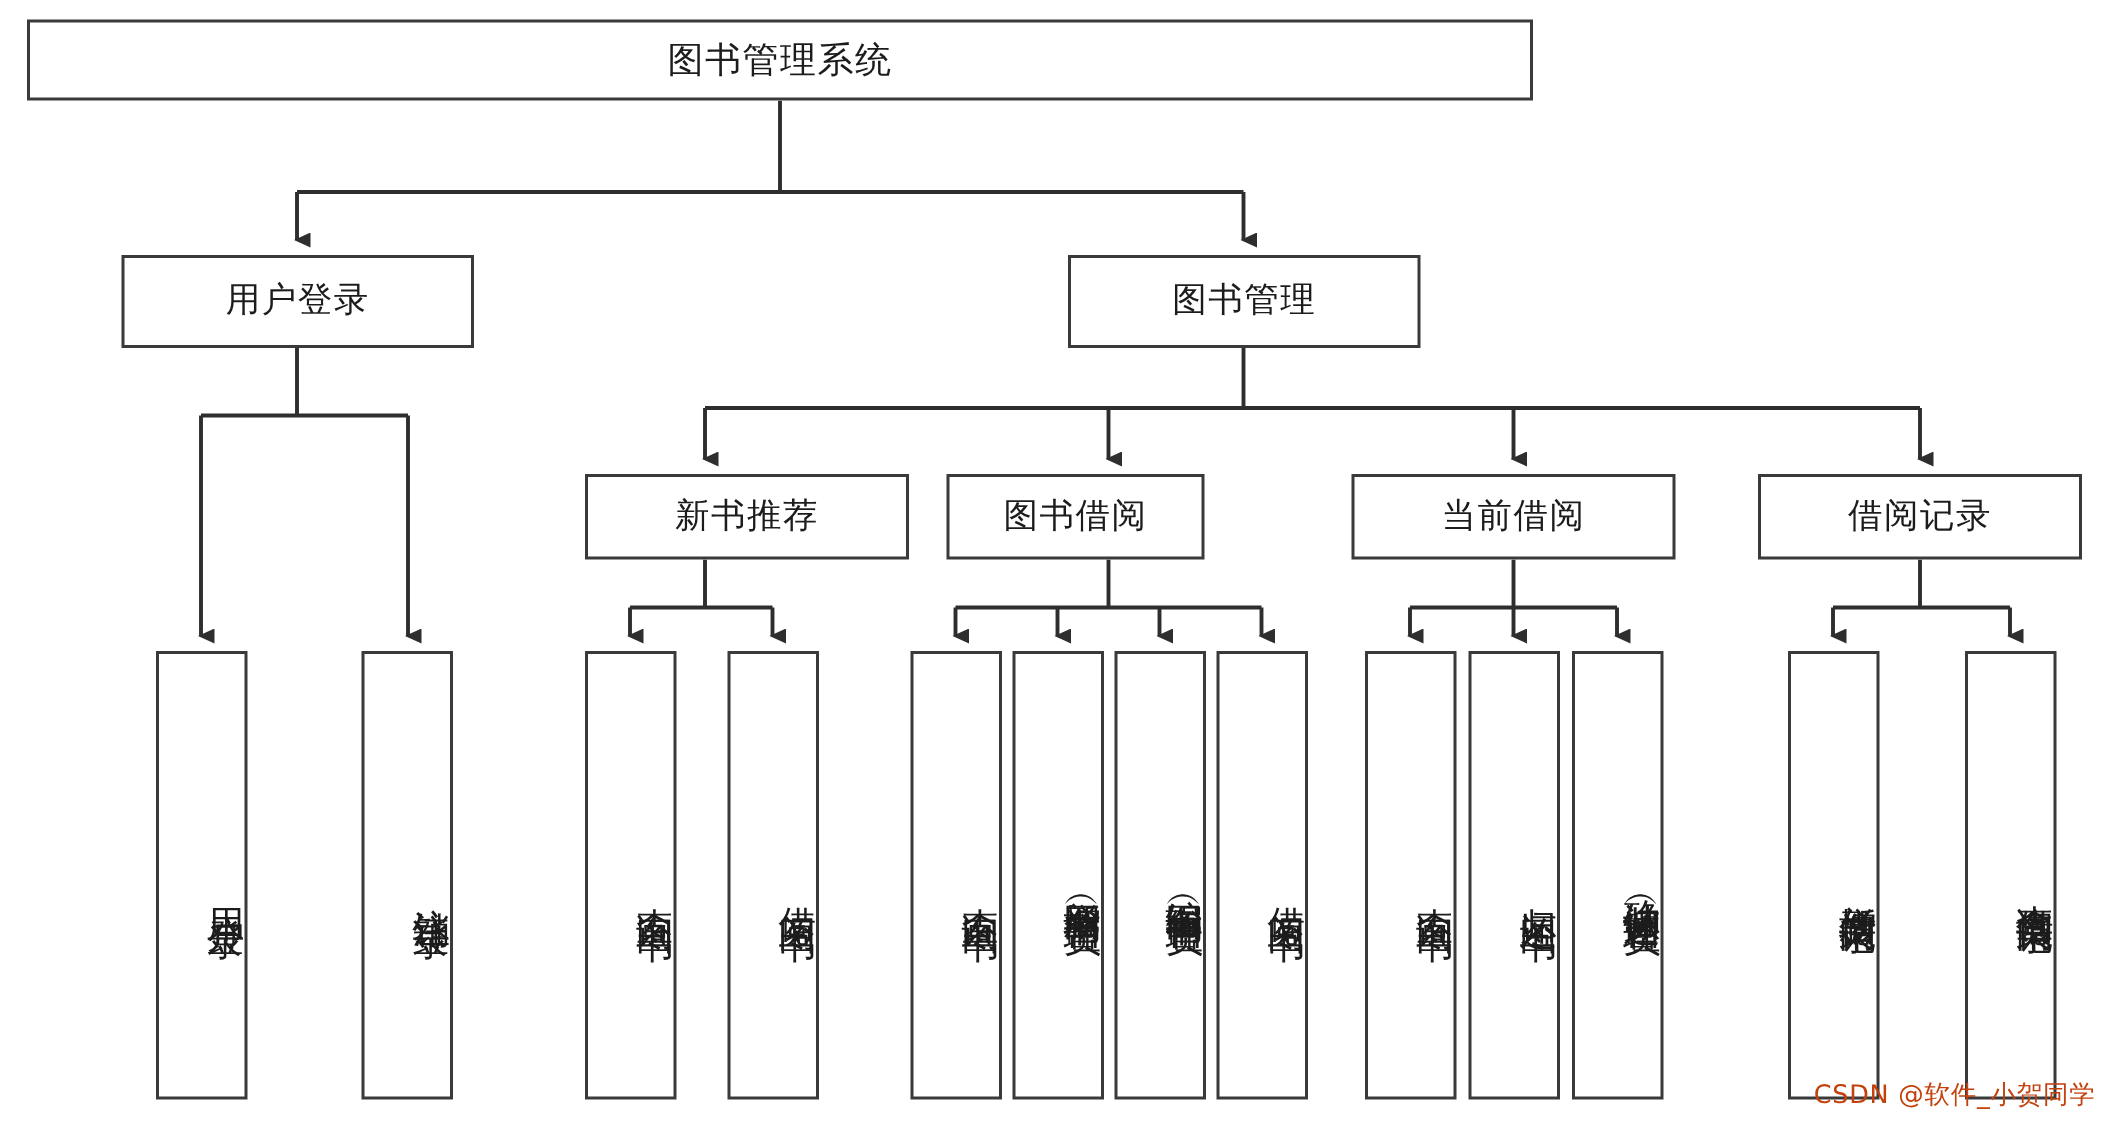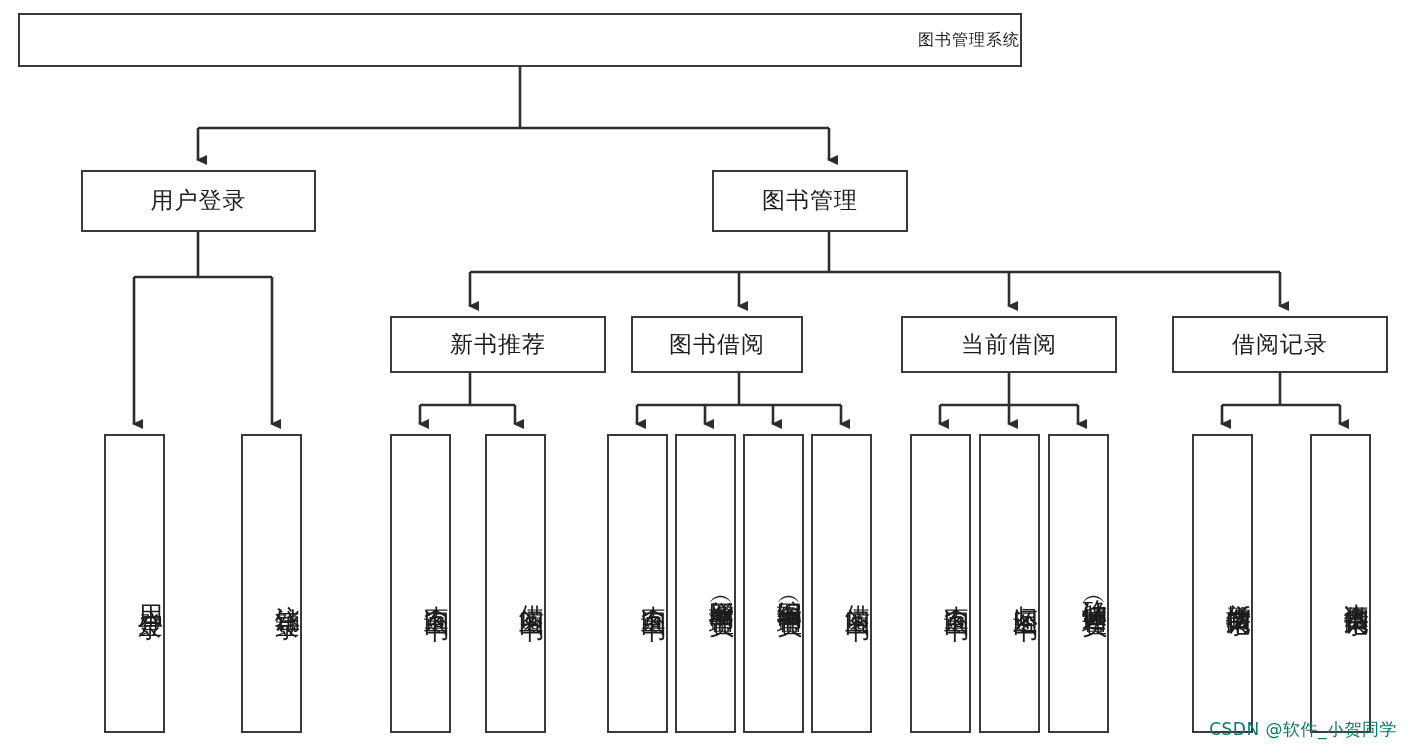--- a/index.html
+++ b/index.html
@@ -35,22 +35,21 @@
     align-items: center;
     justify-content: center;
     color: #1c1c1c;
   }
   .node.horiz {
     font-size: 23px;
     letter-spacing: 1px;
     line-height: 1.2;
   }
   .node.root {
-    font-size: 16px;
-    justify-content: flex-end;
+    font-size: 24px;
   }
   .node.vert {
     writing-mode: vertical-rl;
     text-orientation: upright;
     align-items: flex-start;
     justify-content: center;
     padding-top: 18px;
     font-size: 25px;
     letter-spacing: 4px;
     line-height: 1.05;
@@ -62,21 +61,21 @@
   .node.vert .vtext {
     display: block;
     writing-mode: vertical-rl;
     text-orientation: upright;
   }
   #watermark {
     position: absolute;
     right: 8px;
     bottom: 6px;
     font-size: 17px;
-    color: #0f766e;
+    color: #c2410c;
     letter-spacing: 0.5px;
     white-space: nowrap;
     user-select: none;
   }
 </style>
 </head>
 <body>
 
 <div id="canvas">
 
@@ -131,21 +130,21 @@
     </g>
   </svg>
 
   <div class="node horiz root" style="left:18px; top:13px; width:1004px; height:54px;">
     <span>图书管理系统</span>
   </div>
 
   <div class="node horiz" style="left:81px; top:170px; width:235px; height:62px;">
     <span>用户登录</span>
   </div>
-  <div class="node horiz" style="left:712px; top:170px; width:196px; height:62px;">
+  <div class="node horiz" style="left:712px; top:170px; width:235px; height:62px;">
     <span>图书管理</span>
   </div>
 
   <div class="node horiz" style="left:362px; top:316px; width:216px; height:57px;margin-left:28px;">
     <span>新书推荐</span>
   </div>
   <div class="node horiz" style="left:631px; top:316px; width:172px; height:57px;">
     <span>图书借阅</span>
   </div>
   <div class="node horiz" style="left:901px; top:316px; width:216px; height:57px;">

